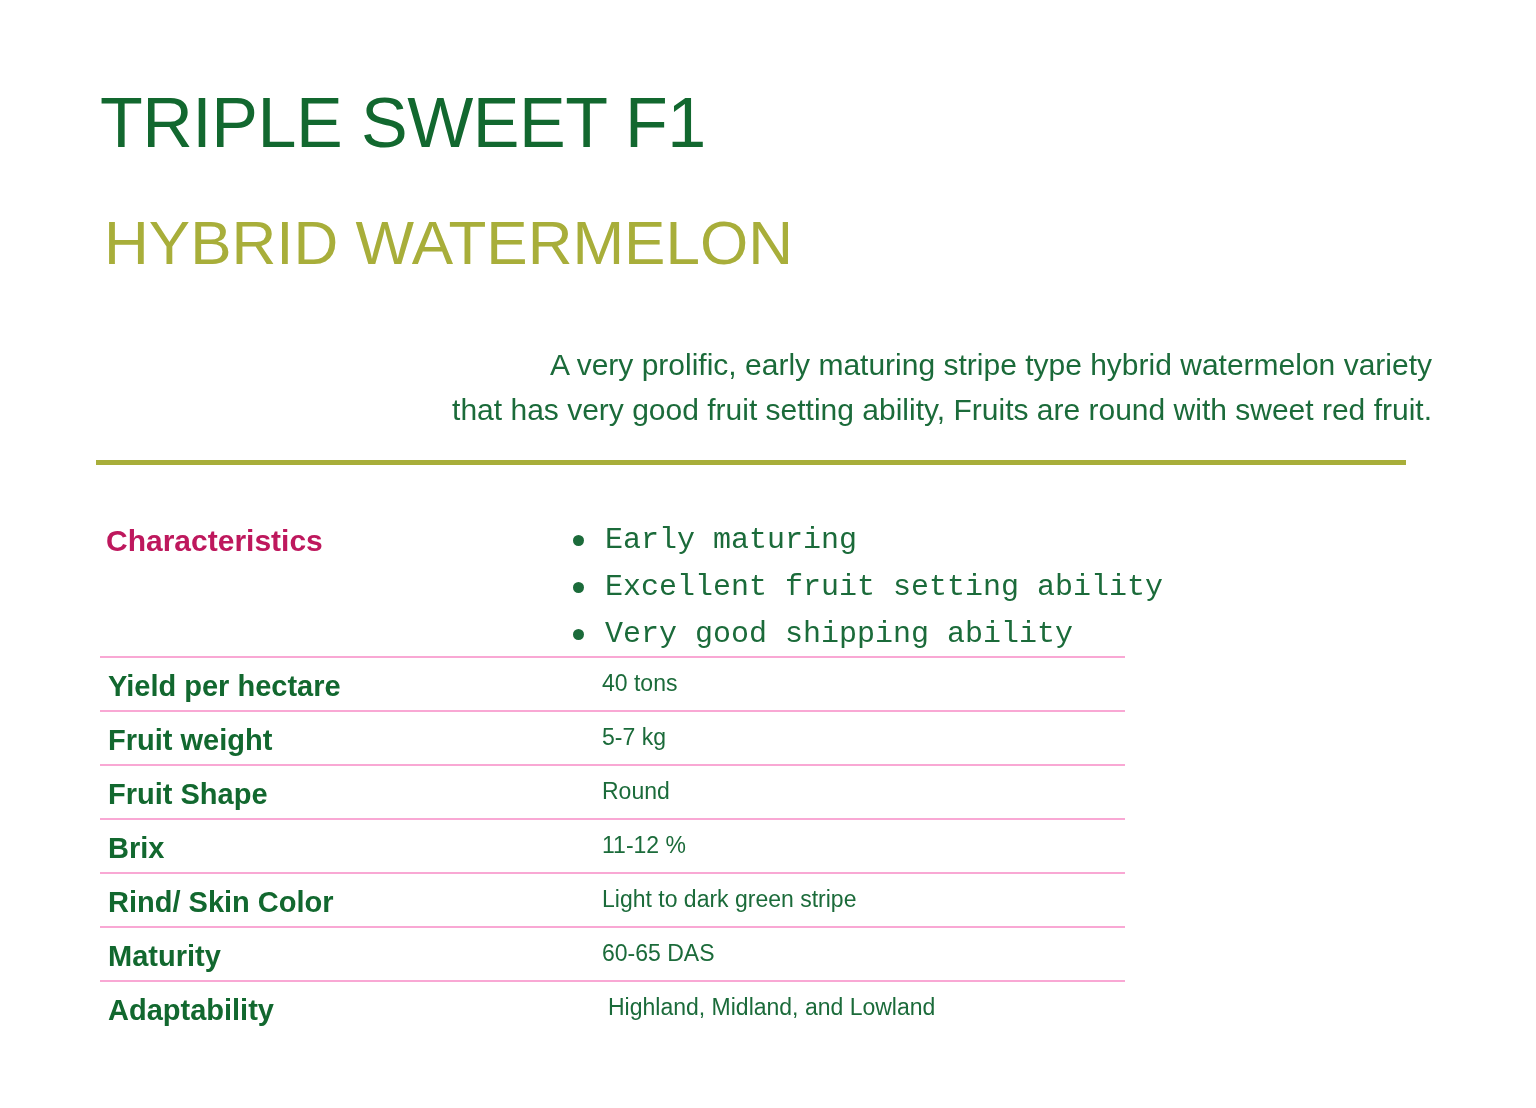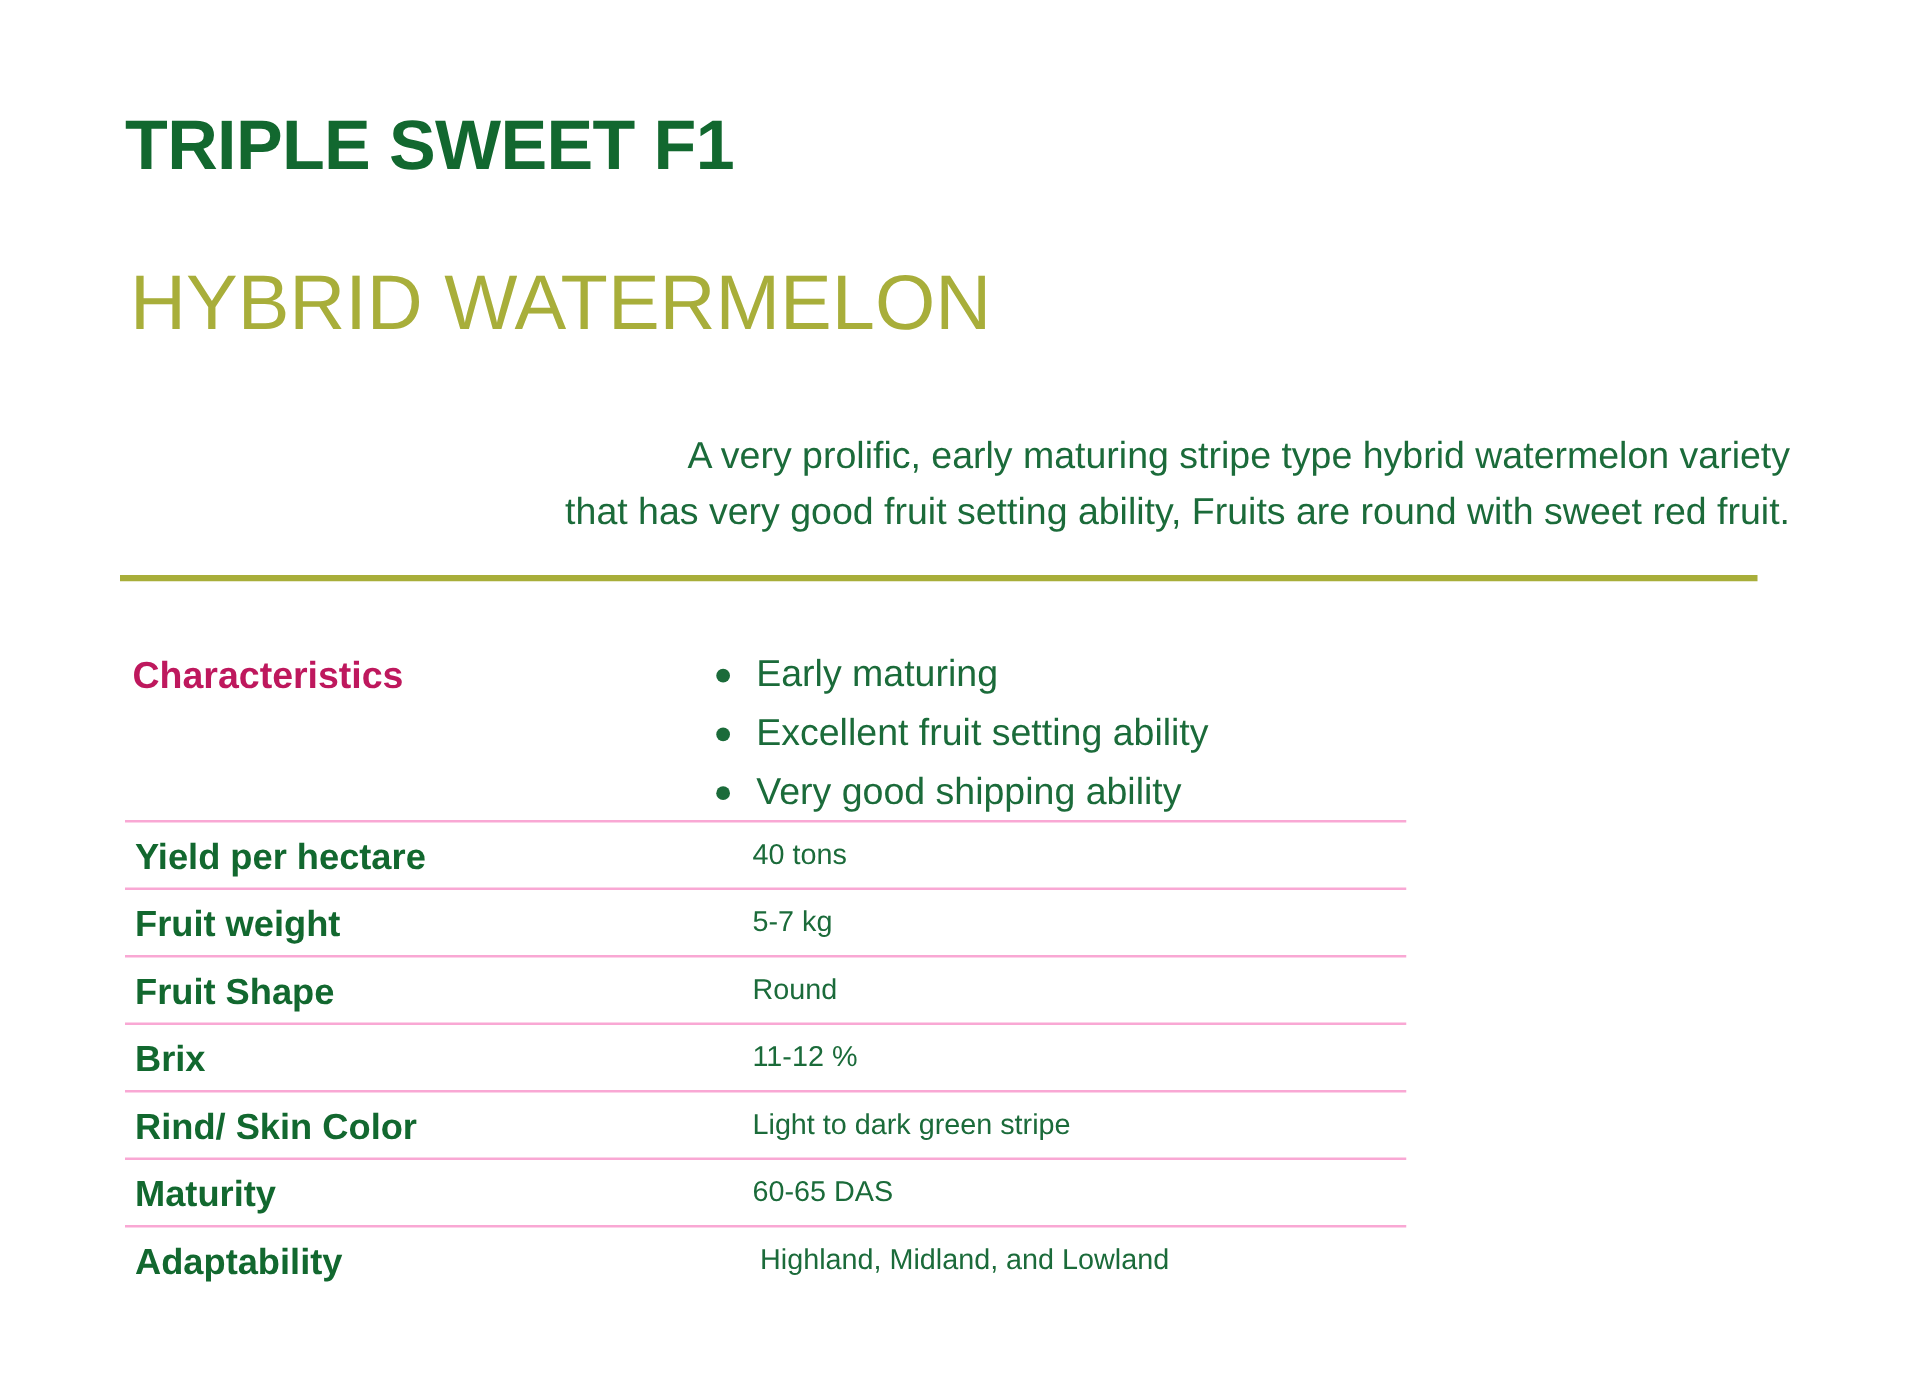--- a/index.html
+++ b/index.html
@@ -18,22 +18,22 @@
   .page {
     position: relative;
     width: 1536px;
     height: 1108px;
     box-sizing: border-box;
   }
   .title {
     position: absolute;
     left: 100px;
     top: 88px;
-    font-size: 56px;
-    font-weight: bold;
+    font-size: 70px;
+    font-weight: normal;
     letter-spacing: -0.5px;
     color: #12682f;
     line-height: 1.0;
     white-space: nowrap;
   }
   .subtitle {
     position: absolute;
     left: 104px;
     top: 212px;
     font-size: 62px;
@@ -77,20 +77,21 @@
     padding: 0;
     font-size: 30px;
     color: #1b6b3a;
   }
   .bullets li {
     position: relative;
     padding-left: 40px;
     margin-bottom: 11px;
     line-height: 1.2;
     white-space: nowrap;
+    font-family: Liberation Mono, monospace;
   }
   .bullets li .dot {
     position: absolute;
     left: 8px;
     top: 13px;
     width: 11px;
     height: 11px;
     border-radius: 50%;
     background: #1b6b3a;
   }

